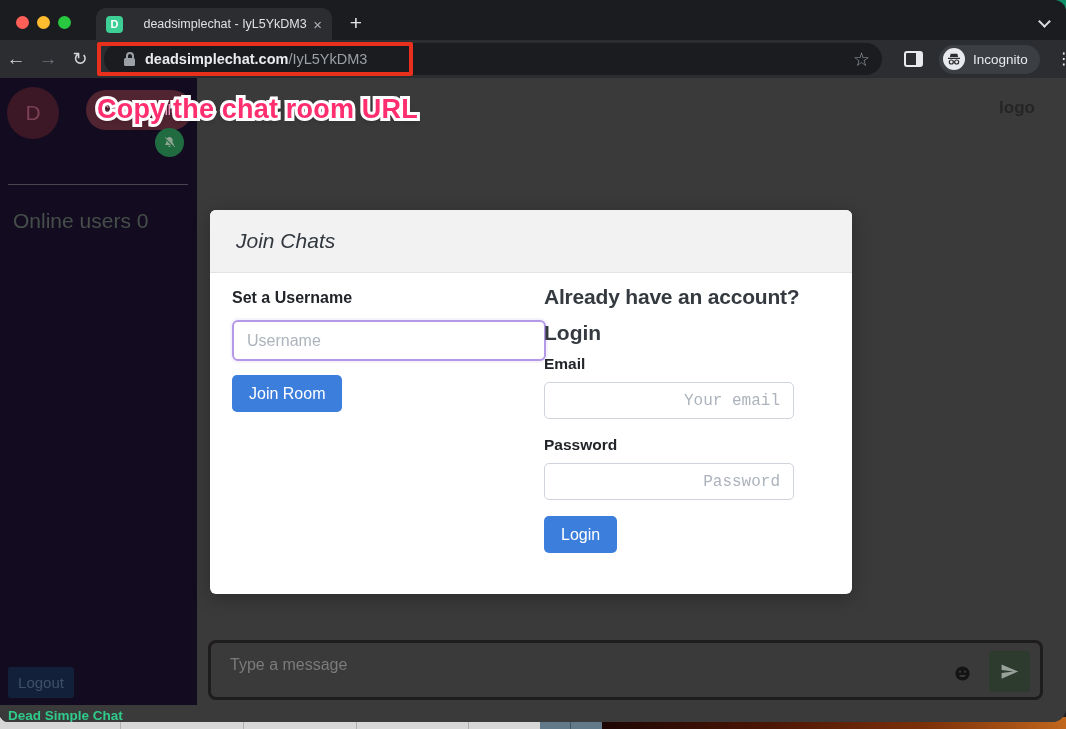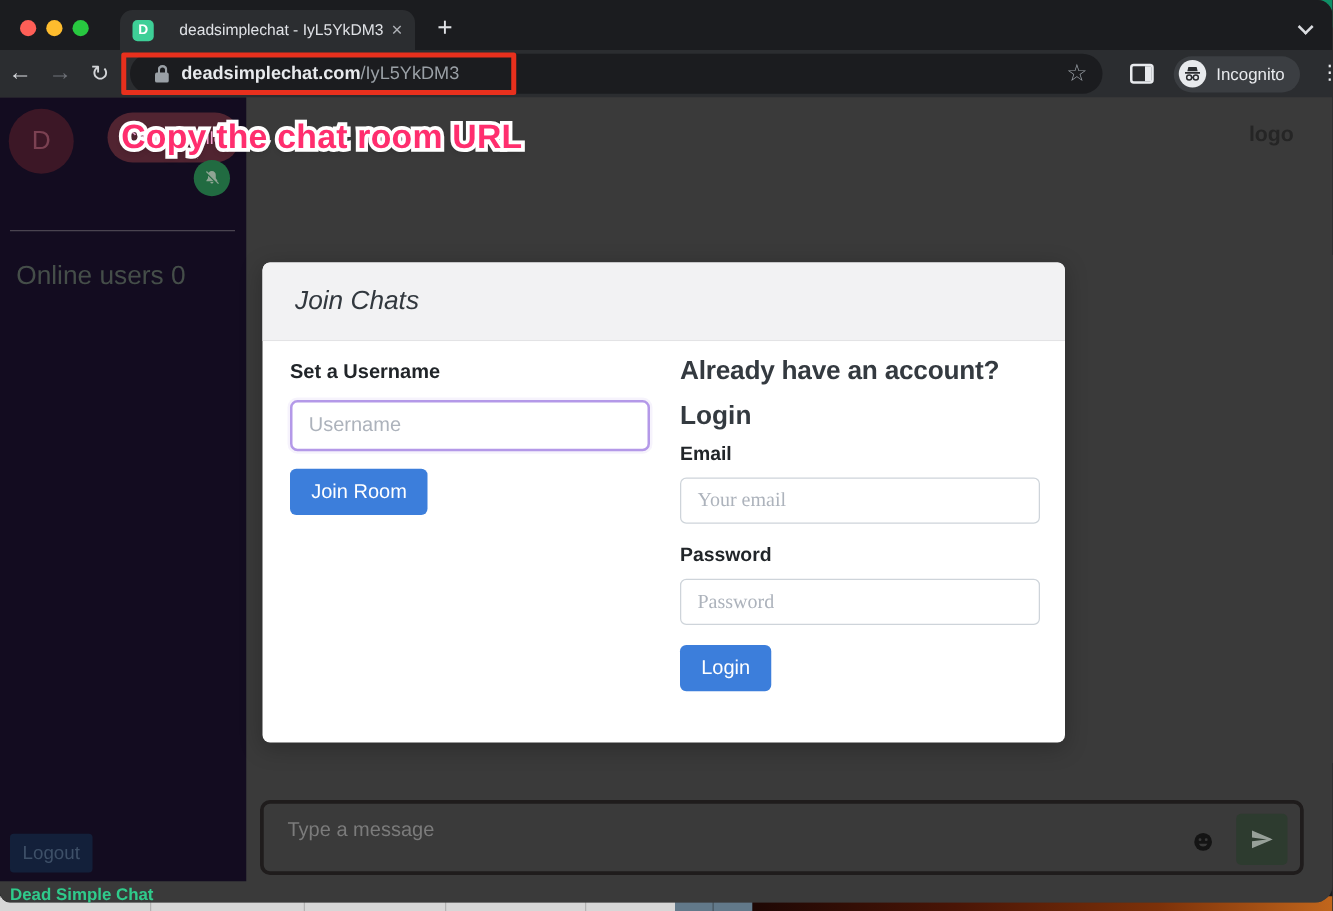--- a/index.html
+++ b/index.html
@@ -81,34 +81,34 @@
 
   
   .modal { position:absolute; left:210px; top:132px; width:642px; height:384px; background:#ffffff;
     border-radius:6px; box-shadow:0 4px 18px rgba(0,0,0,0.25); }
   .modal-header { height:63px; background:#f2f2f3; border-bottom:1px solid #e3e3e5;
     border-radius:6px 6px 0 0; display:flex; align-items:center; padding:0 26px; }
   .modal-title { font-size:21px; color:#32383e;font-style:italic; }
   .modal-body { position:relative; height:320px; }
   .col-left { position:absolute; left:22px; top:16px; width:298px; }
   .field-label { font-size:16px; font-weight:bold; color:#212529; }
-  .username-input { margin-top:13px; width:288px; height:41px; border:2px solid #b499e8; border-radius:6px;
+  .username-input { margin-top:13px; width:314px; height:41px; border:2px solid #b499e8; border-radius:6px;
     padding:0 13px; font-size:16px; color:#212529; font-family:inherit; outline:none;
     box-shadow:0 0 0 2px rgba(180,153,232,0.12); }
   .username-input::placeholder { color:#adb3bc; }
   .btn-blue { background:#3c7edb; border:none; border-radius:5px; color:#ffffff; font-size:16px;
     font-family:inherit; padding:0 17px; height:37px; }
   .join-btn { margin-top:14px; }
   .col-right { position:absolute; left:334px; top:12px; width:288px; }
   .acct-heading { font-size:21px; font-weight:bold; color:#343a40; letter-spacing:-0.2px; }
   .login-heading { font-size:21px; font-weight:bold; color:#343a40; margin-top:12px; }
   .small-label { font-size:15.5px; font-weight:bold; color:#212529; }
   .email-label { margin-top:10px; }
-  .text-input { margin-top:9px; width:288px; height:37px; border:1px solid #ced4da; border-radius:5px;
-    padding:0 13px; font-size:16px; color:#212529; font-family:Liberation Serif, serif; outline:none; }
+  .text-input { margin-top:9px; width:250px; height:37px; border:1px solid #ced4da; border-radius:5px;
+    padding:0 13px; font-size:16px; color:#212529; font-family:Liberation Mono, monospace; outline:none;text-align:right; }
   .text-input::placeholder { color:#adb3bc; }
   .password-label { margin-top:17px; }
   .login-btn { margin-top:16px; }
 
   
   .composer { position:absolute; left:208px; top:562px; width:835px; height:60px; background:#3a3a3a;
     border:3px solid #1f1c1c; border-radius:8px; }
   .composer textarea { position:absolute; inset:0; background:transparent; border:none; resize:none;
     outline:none; font-family:inherit; font-size:16px; color:#c9c9c9; padding:13px 110px 10px 19px; }
   .composer textarea::placeholder { color:#7b7b7b; }

